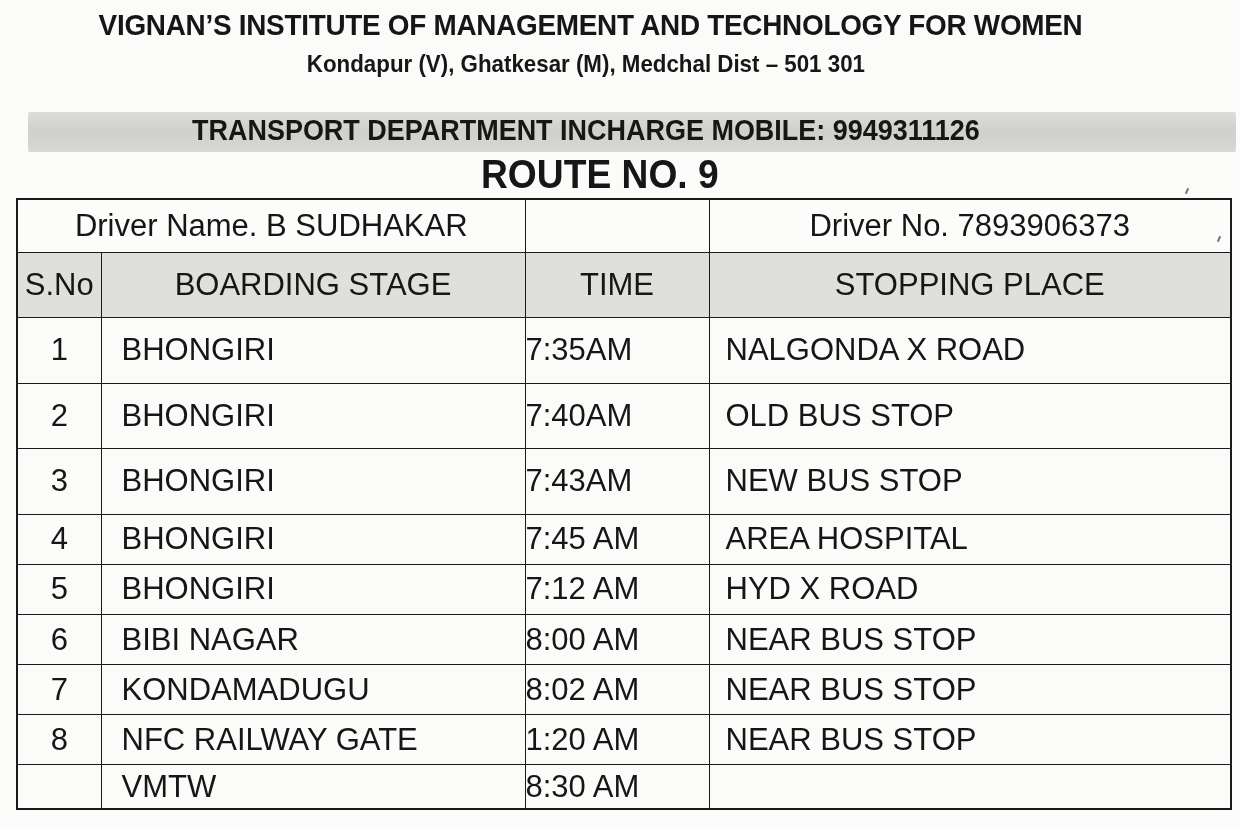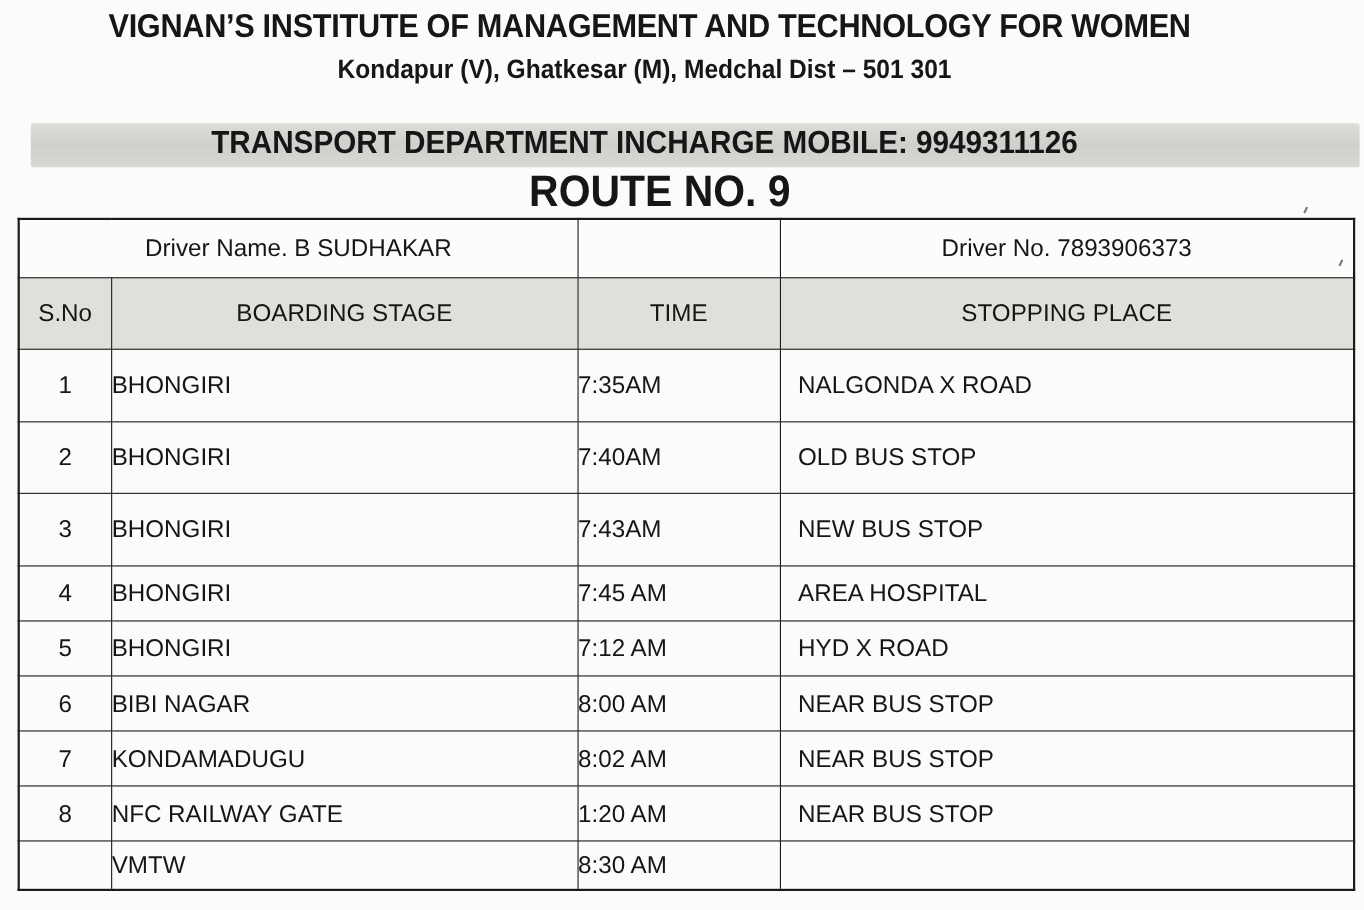--- a/index.html
+++ b/index.html
@@ -35,30 +35,30 @@
       position: absolute; top: 152px; left: 0; width: 1290px; text-align: center;
       font-weight: bold; font-size: 40px; white-space: nowrap;
       transform: scaleX(0.93); transform-origin: left top;
     }
     table.route {
       position: absolute; top: 198px; left: 16px; width: 1214px; height: 612px;
       border-collapse: collapse; table-layout: fixed;
       border: 2px solid #1a1a1a;
     }
     table.route td, table.route th {
-      border: 1.6px solid #1a1a1a; font-size: 22px; font-weight: normal;
+      border: 1.6px solid #1a1a1a; font-size: 31px; font-weight: normal;
       white-space: nowrap; overflow: hidden;
     }
     .driver-row td { height: 52px; font-weight: bold; font-size: 24px; text-align: center; background: #fcfcfa; }
     .head-row th { height: 64px; background: #dfdfdc; font-weight: bold; font-size: 25px; text-align: center; margin-left: 15px; }
     .row-tall td { height: 64px; }
     .row-short td { height: 49px; }
     .row-last td { height: 43px; }
     td.sno { text-align: center; }
-    td.stage { text-align: left; margin-left: 41px; }
+    td.stage { padding-left: 20px; text-align: left; margin-left: 41px; }
     td.time { text-align: left; padding-right: 36px; }
     td.place { padding-left: 16px; text-align: left; margin-left: 32px; }
     .scuff {
       position: absolute; background: #777; width: 2px; height: 6px; transform: rotate(25deg);
     }
   </style>
 </head>
 <body>
 
 <div class="page">

